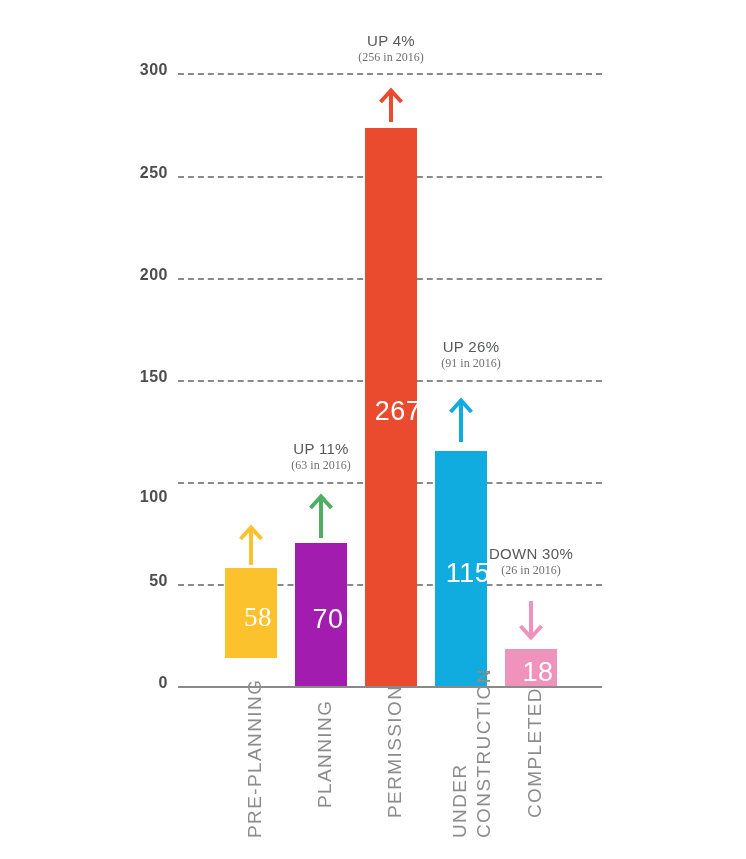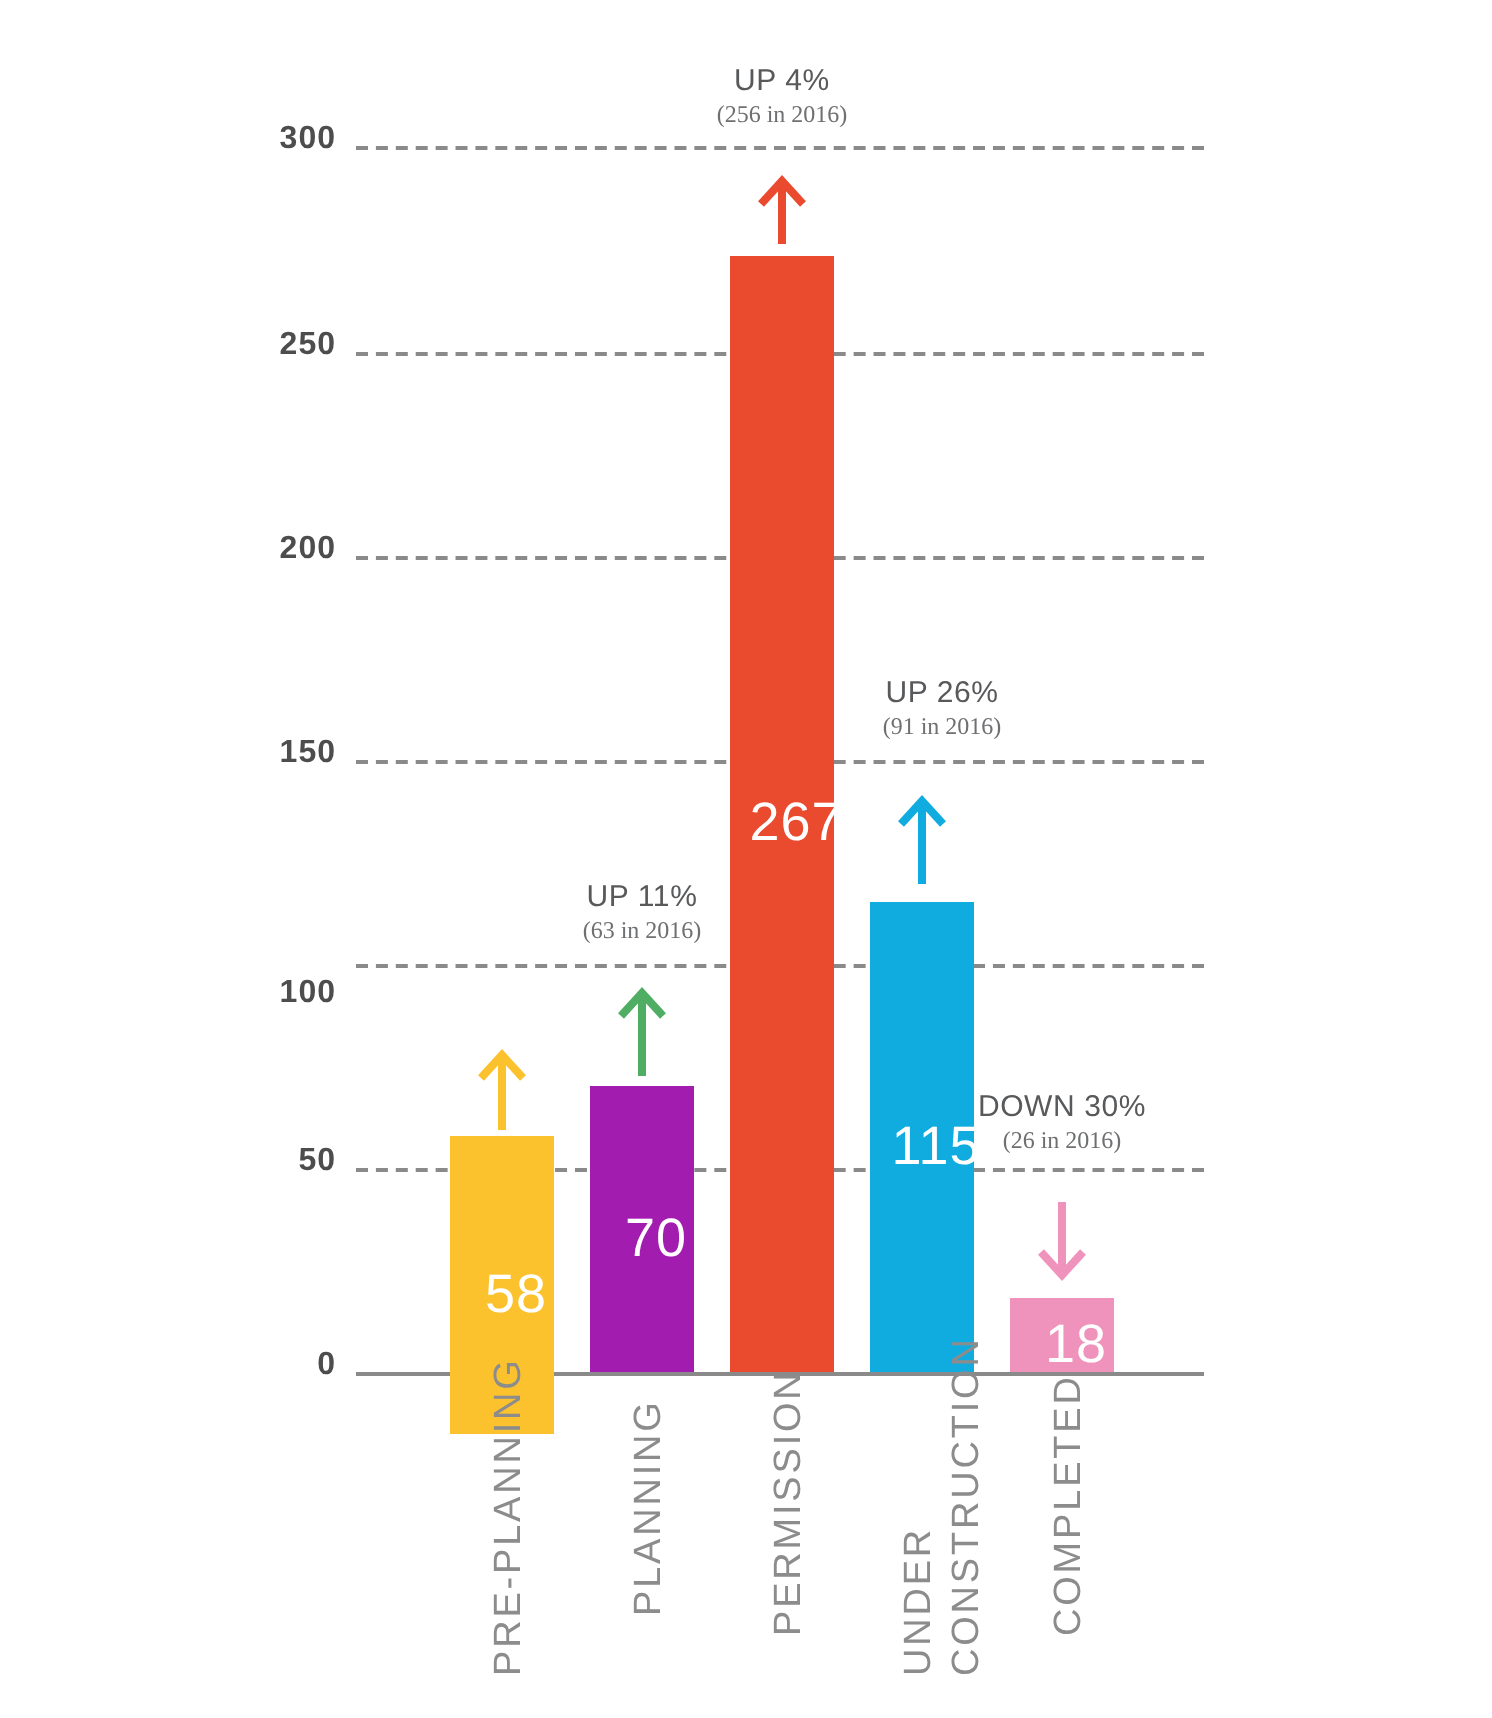--- a/index.html
+++ b/index.html
@@ -104,21 +104,21 @@
 
   <div class="gridline" style="top:482px;"></div>
   <div class="ytick" style="left:108px;top:471px;margin-top:18px;">100</div>
 
   <div class="gridline" style="top:584px;"></div>
   <div class="ytick" style="left:108px;top:573px;">50</div>
 
   <div class="gridline zero" style="top:686px;"></div>
   <div class="ytick zero" style="left:108px;top:675px;">0</div>
 
-  <div class="bar" style="left:225px;top:568px;height:149px;background:#fbc22d;">
+  <div class="bar" style="left:225px;top:568px;height:90px;background:#fbc22d;font-family:Liberation Serif, serif;">
     <span class="bar-value">58</span>
   </div>
   <div class="arrow" style="left:236px;top:522px;">
     <svg width="30" height="44" viewBox="0 0 30 44">
       <line x1="15" y1="43" x2="15" y2="7" stroke="#fbc22d" stroke-width="4"></line>
       <path d="M4.5 17 L15 5.5 L25.5 17" fill="none" stroke="#fbc22d" stroke-width="4" stroke-linecap="butt" stroke-linejoin="miter"></path>
     </svg>
   </div>
 
   <div class="bar" style="left:295px;top:543px;height:143px;background:#a21caf;">

